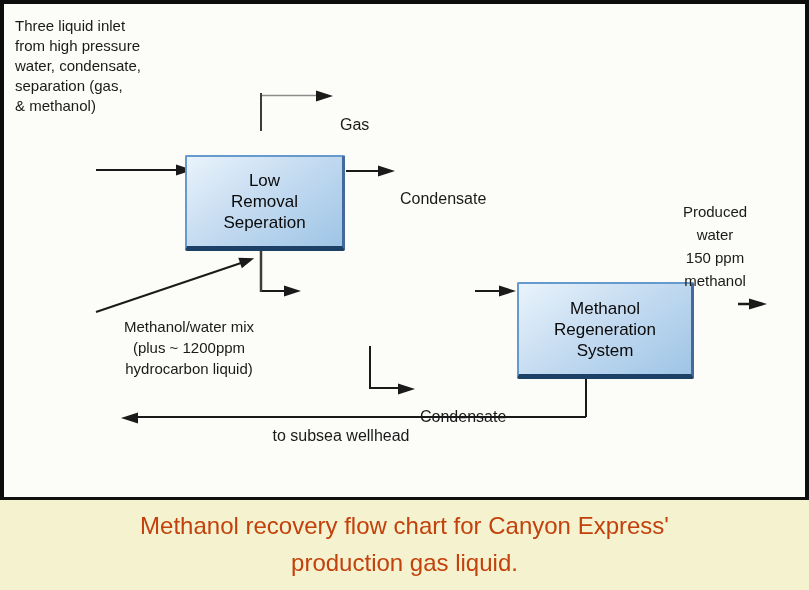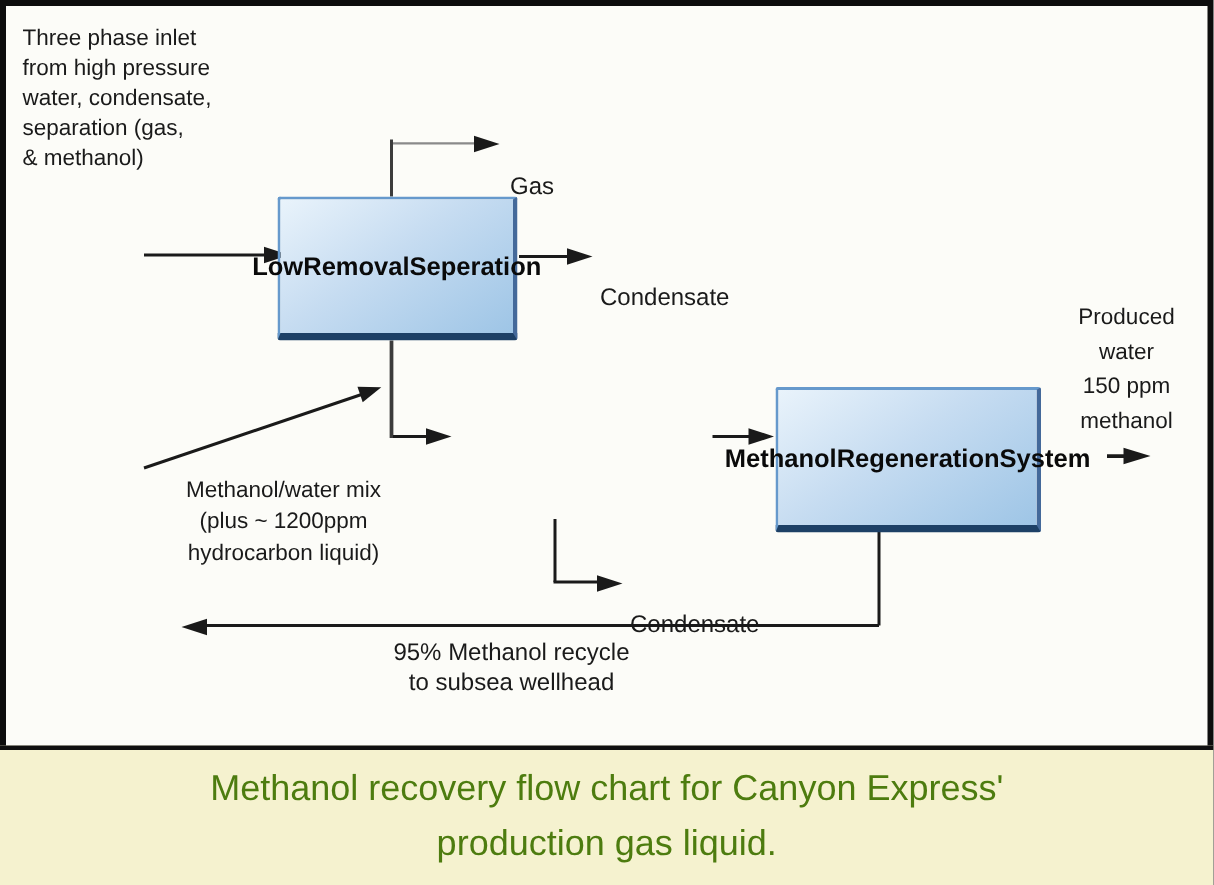--- a/index.html
+++ b/index.html
@@ -9,43 +9,44 @@
     position:relative; width:809px; height:590px;
     background:var(--page-bg,#fcfcf8);
     box-shadow: inset 0 0 0 4px var(--frame-border,#0d0d0d);
     overflow:hidden;
   }
   .diagram { position:absolute; left:0; top:0; width:809px; height:497px; }
   svg.connectors { position:absolute; left:0; top:0; display:block; }
   .note { position:absolute; color:var(--text-color,#1a1a1a); }
   .inlet-note { left:15px; top:16px; width:175px; font-size:15px; line-height:20px; }
   .mwmix-note { left:88px; top:316px; width:202px; font-size:15px; line-height:21px; text-align:center; }
-  .produced-note { left:696px; top:200px; width:110px; font-size:15px; line-height:23px; text-align:center; }
+  .produced-note { left:660px; top:200px; width:110px; font-size:15px; line-height:23px; text-align:center; }
   .recycle-note { left:230px; top:426px; width:222px; font-size:16px; line-height:20px; text-align:center; }
   .stream-label { position:absolute; font-size:16px; color:var(--text-color,#1a1a1a); white-space:nowrap;margin-top:28px; }
   .lbl-gas { left:340px; top:88px; }
   .lbl-cond1 { left:400px; top:162px; }
   .lbl-cond2 { left:420px; top:380px; }
   .pbox {
-    position:absolute; display:flex; flex-direction:row; justify-content:center; align-items:center;
-    text-align:center; font-weight:bold; font-size:17px; line-height:21px; color:#0a0a0a;
+    position:absolute; display:flex; flex-direction:column; justify-content:center; align-items:center;
+    text-align:center; font-weight:normal; font-size:17px; line-height:21px; color:#0a0a0a;
     background:linear-gradient(145deg, var(--box-fill-top,#e9f3fb) 0%, #c6dcf1 45%, var(--box-fill-bottom,#9ec5e6) 100%);
     border:2px solid var(--box-border,#6699cc);
     border-right:3px solid #44699a;
     border-bottom:5px solid var(--box-shadow,#1d4066);
     border-radius:2px;
+    margin-top:24px;
   }
   .box-lps { left:185px; top:131px; width:160px; height:96px; }
   .box-hr  { left:303px; top:257px; width:170px; height:88px; }
   .box-mrs { left:517px; top:258px; width:177px; height:97px; }
   .caption-band {
     position:absolute; left:0; top:497px; width:809px; height:93px;
     background:var(--caption-bg,#f5f2cf);
     border-top:3px solid #101010;
-    text-align:center; font-size:24px; line-height:37px; color:#4d7c0f;
+    text-align:center; font-size:24px; line-height:37px; color:#c2410c;
     padding-top:7px;
   }
 </style>
 </head>
 <body>
 
 <div class="frame">
   <div class="diagram">
 
     <svg class="connectors" width="809" height="497" viewBox="0 0 809 497">
@@ -94,21 +95,21 @@
         <polygon points="138,412.5 121,418 138,423.5" fill="#1a1a1a"></polygon>
       </g>
 
       <g>
         <line x1="738" y1="304" x2="750" y2="304" stroke="#1a1a1a" stroke-width="2.5"></line>
         <polygon points="749,298.5 767,304 749,309.5" fill="#1a1a1a"></polygon>
       </g>
     </svg>
 
     <div class="note inlet-note">
-      <div>Three phase inlet</div>
+      <div>Three liquid inlet</div>
       <div>from high pressure</div>
       <div>water, condensate,</div>
       <div>separation (gas,</div>
       <div>&amp; methanol)</div>
     </div>
 
     <div class="pbox box-lps">
       <div>Low</div>
       <div>Removal</div>
       <div>Seperation</div>
@@ -132,21 +133,20 @@
     </div>
 
     <div class="note produced-note">
       <div>Produced</div>
       <div>water</div>
       <div>150 ppm</div>
       <div>methanol</div>
     </div>
 
     <div class="note recycle-note">
-      <div>95% Methanol recycle</div>
       <div>to subsea wellhead</div>
     </div>
   </div>
 
   <div class="caption-band">
     <div>Methanol recovery flow chart for Canyon Express'</div>
     <div>production gas liquid.</div>
   </div>
 </div>
 

